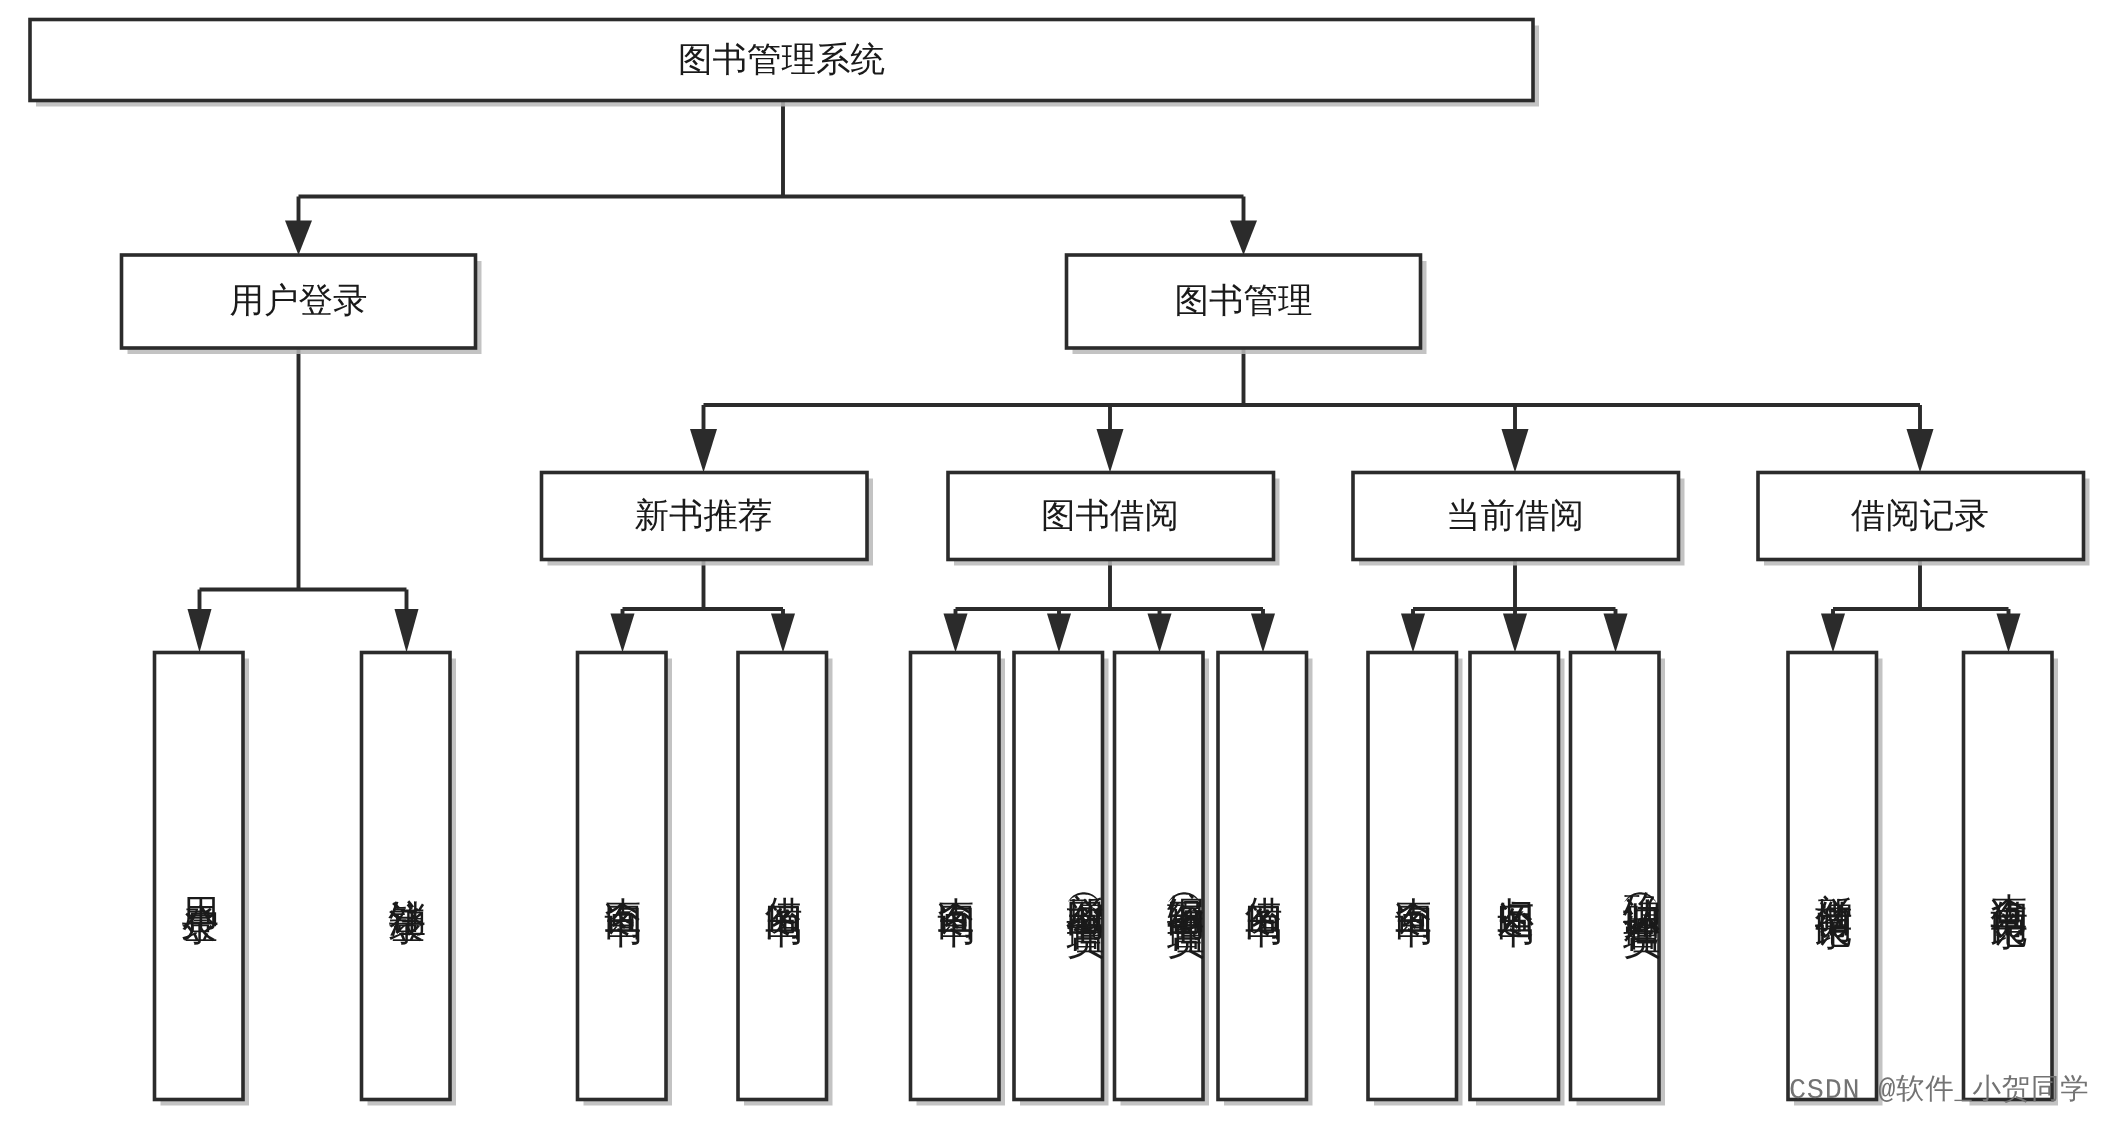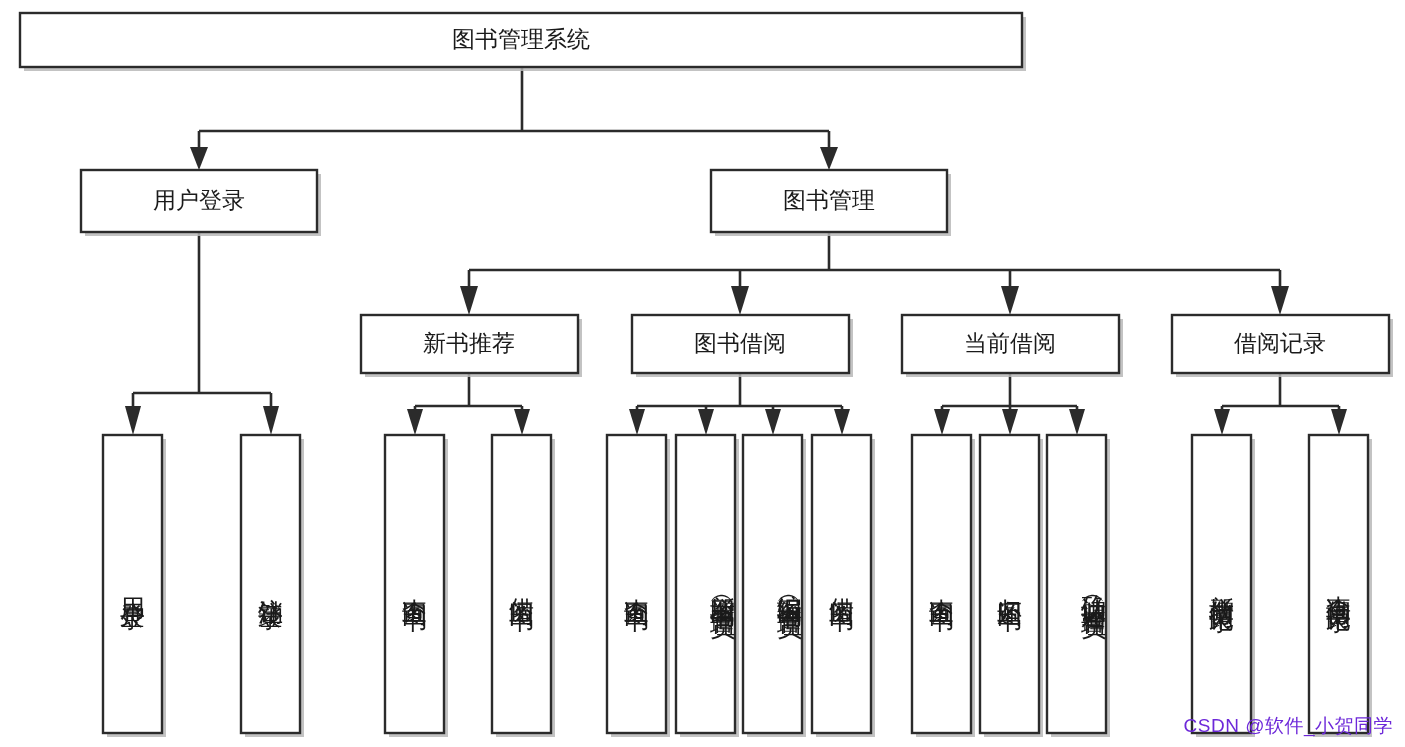--- a/index.html
+++ b/index.html
@@ -64,23 +64,23 @@
     display: flex;
     align-items: center;
     justify-content: center;
     white-space: nowrap;
     pointer-events: none;
   }
   .watermark {
     position: absolute;
     right: 12px;
     bottom: 8px;
-    font-family: Liberation Sans, sans-serif;
+    font-family: Liberation Mono, monospace;
     font-size: 19px;
-    color: #6d28d9;
+    color: #737373;
     white-space: nowrap;
     letter-spacing: 0.5px;
   }
 </style>
 </head>
 <body>
 
 <div id="diagram-root">
 
   <svg class="diagram" viewBox="0 0 1405 747" xmlns="http://www.w3.org/2000/svg">

